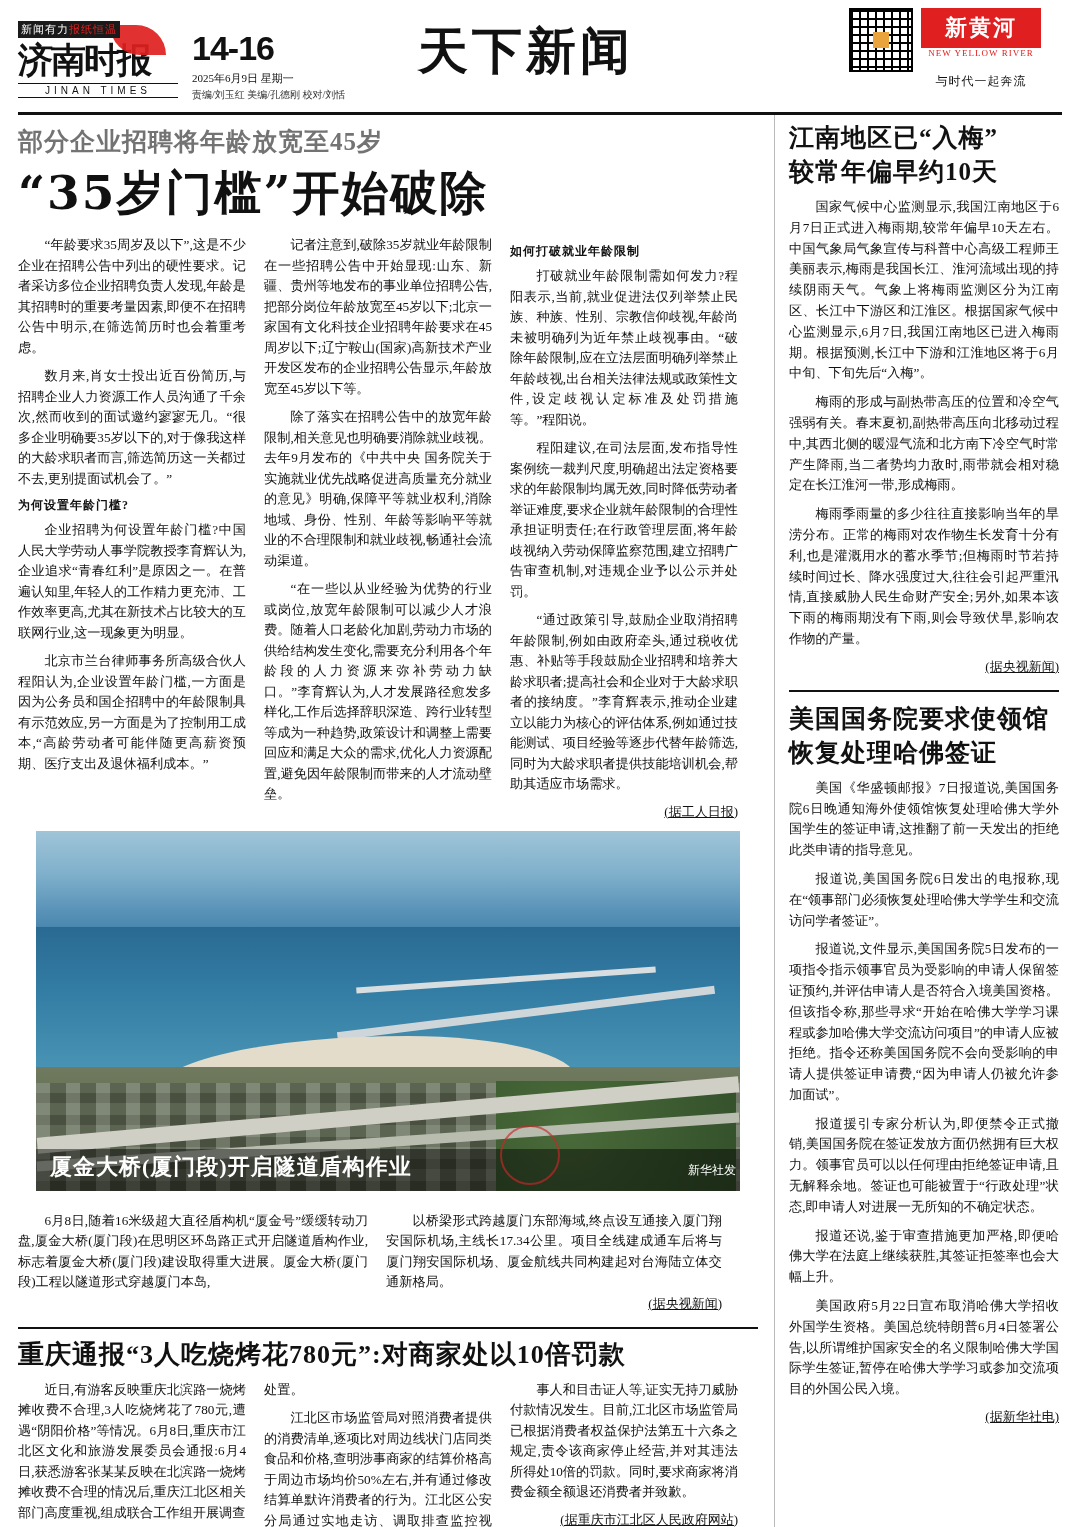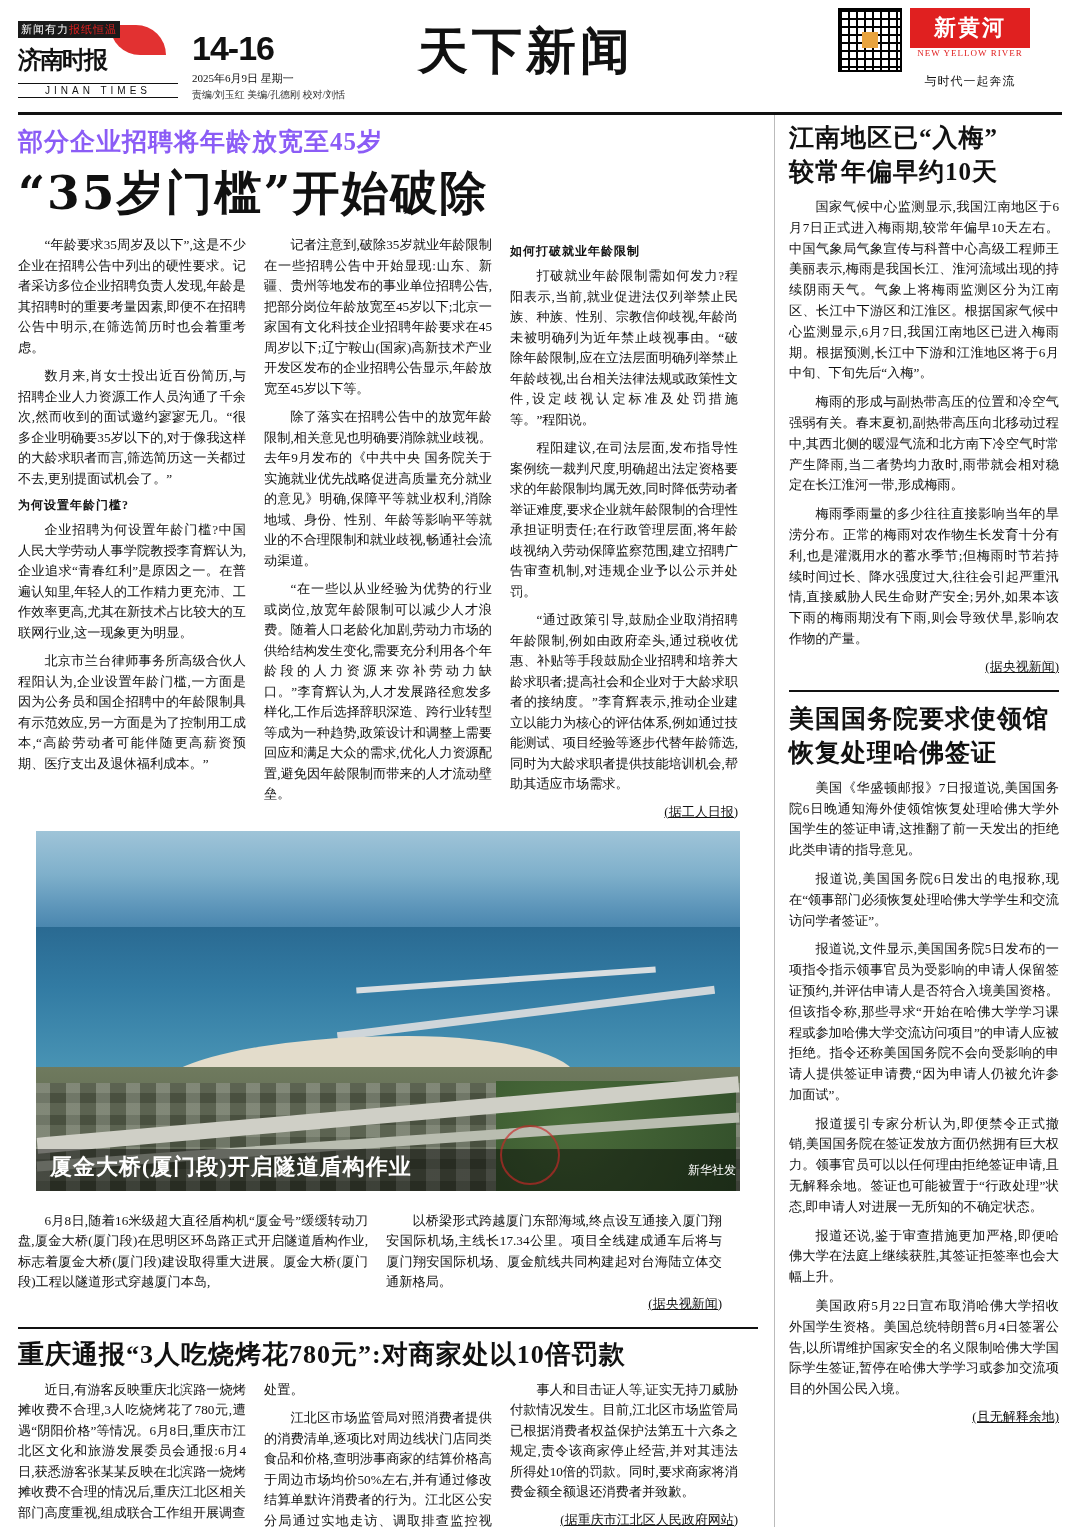--- a/index.html
+++ b/index.html
@@ -4,47 +4,47 @@
 <style>
   html,body{margin:0;padding:0;background:#fff;}
   body{width:1080px;height:1527px;font-family:"Liberation Serif",serif;color:#111;position:relative;overflow:hidden;}
   .page{width:1080px;height:1527px;position:relative;box-sizing:border-box;padding:0 18px;}
 
   
   .masthead{display:flex;align-items:center;height:104px;padding-top:6px;position:relative;}
   .logo-block{width:160px;position:relative;}
   .logo-tag{font-size:11px;color:#fff;background:#1a1a1a;display:inline-block;padding:1px 3px;letter-spacing:1px;position:relative;z-index:2;}
   .logo-tag .red{color:#e02020;}
-  .logo-main{font-size:24px;font-weight:bold;letter-spacing:-2px;line-height:44px;font-family:"DejaVu Serif",serif;}
+  .logo-main{font-size:35px;font-weight:bold;letter-spacing:-2px;line-height:44px;font-family:"DejaVu Serif",serif;}
   .logo-sub{font-size:10px;letter-spacing:4px;border-top:1px solid #111;border-bottom:1px solid #111;text-align:center;padding:1px 0;margin-top:1px;font-family:"Liberation Sans",sans-serif;}
   .logo-swoosh{position:absolute;left:92px;top:6px;width:56px;height:30px;border-radius:0 40px 0 40px;background:#e02020;opacity:.92;z-index:1;}
   .page-no-block{margin-left:14px;padding-top:14px;}
   .page-no{font-size:34px;font-weight:bold;font-family:"Liberation Sans",sans-serif;letter-spacing:-1px;}
   .pub-date{font-size:11px;margin-top:3px;}
   .pub-credit{font-size:10px;margin-top:2px;color:#333;}
   .section-title{position:absolute;left:400px;top:18px;font-size:50px;font-weight:bold;letter-spacing:4px;font-family:"DejaVu Serif",serif;}
-  .right-brand{position:absolute;right:32px;top:8px;display:flex;align-items:flex-start;gap:8px;}
+  .right-brand{position:absolute;right:21px;top:8px;display:flex;align-items:flex-start;gap:8px;}
   .qr{width:60px;height:60px;background:
       linear-gradient(90deg,#000 2px,transparent 2px) 0 0/8px 8px,
       linear-gradient(#000 2px,transparent 2px) 0 0/8px 8px,#fff;
       border:2px solid #000;position:relative;}
   .qr:after{content:"";position:absolute;left:50%;top:50%;width:16px;height:16px;margin:-8px 0 0 -8px;background:#e8a33d;}
   .brandbox{width:120px;}
   .brandbox .bb{background:#e02020;color:#fff;font-size:22px;font-weight:bold;text-align:center;padding:5px 0;letter-spacing:2px;}
   .brandbox .bbs{font-size:9px;text-align:center;color:#e02020;letter-spacing:1px;}
   .brandbox .bbt{font-size:12px;text-align:center;margin-top:15px;letter-spacing:1px;}
 
   .rule-top{border-top:3px solid #111;margin:2px 0 0 0;}
 
   
   .cols{display:flex;gap:16px;}
   .left{width:740px;}
   .right{width:270px;border-left:1px solid #bbb;padding-left:14px;}
 
-  .headline-kicker{font-size:25px;color:#8b5cf6;font-weight:bold;letter-spacing:1px;margin-top:10px;}
+  .headline-kicker{font-size:25px;color:#737373;font-weight:bold;letter-spacing:1px;margin-top:10px;}
   .headline-main{font-size:47px;font-weight:bold;letter-spacing:2px;margin:4px 0 10px;font-family:"DejaVu Serif",serif;}
 
   .three{display:flex;gap:18px;}
   .three .c{width:228px;}
   p.t{font-size:13.2px;line-height:20.5px;text-indent:2em;margin:0 0 8px;text-align:justify;}
   .subhead{font-size:12px;font-weight:bold;margin:8px 0 6px;letter-spacing:1px;}
   .src{text-align:right;font-size:13px;margin-top:2px;text-decoration:underline;}
 
   
   .photo{position:relative;width:704px;height:360px;margin:10px auto 0;overflow:hidden;background:#2f6d93;}
@@ -190,16 +190,16 @@
       <div class="r-divider"></div>
 
       <div class="r-head" style="white-space:pre-line">美国国务院要求使领馆
 恢复处理哈佛签证</div>
       <p class="t">美国《华盛顿邮报》7日报道说,美国国务院6日晚通知海外使领馆恢复处理哈佛大学外国学生的签证申请,这推翻了前一天发出的拒绝此类申请的指导意见。</p>
       <p class="t">报道说,美国国务院6日发出的电报称,现在“领事部门必须恢复处理哈佛大学学生和交流访问学者签证”。</p>
       <p class="t">报道说,文件显示,美国国务院5日发布的一项指令指示领事官员为受影响的申请人保留签证预约,并评估申请人是否符合入境美国资格。但该指令称,那些寻求“开始在哈佛大学学习课程或参加哈佛大学交流访问项目”的申请人应被拒绝。指令还称美国国务院不会向受影响的申请人提供签证申请费,“因为申请人仍被允许参加面试”。</p>
       <p class="t">报道援引专家分析认为,即便禁令正式撤销,美国国务院在签证发放方面仍然拥有巨大权力。领事官员可以以任何理由拒绝签证申请,且无解释余地。签证也可能被置于“行政处理”状态,即申请人对进展一无所知的不确定状态。</p>
       <p class="t">报道还说,鉴于审查措施更加严格,即便哈佛大学在法庭上继续获胜,其签证拒签率也会大幅上升。</p>
       <p class="t">美国政府5月22日宣布取消哈佛大学招收外国学生资格。美国总统特朗普6月4日签署公告,以所谓维护国家安全的名义限制哈佛大学国际学生签证,暂停在哈佛大学学习或参加交流项目的外国公民入境。</p>
-      <div class="src">(且无解释余地)</div>
+      <div class="src">(据新华社电)</div>
     </div>
   </div>
 </div>
 
 </body></html>

